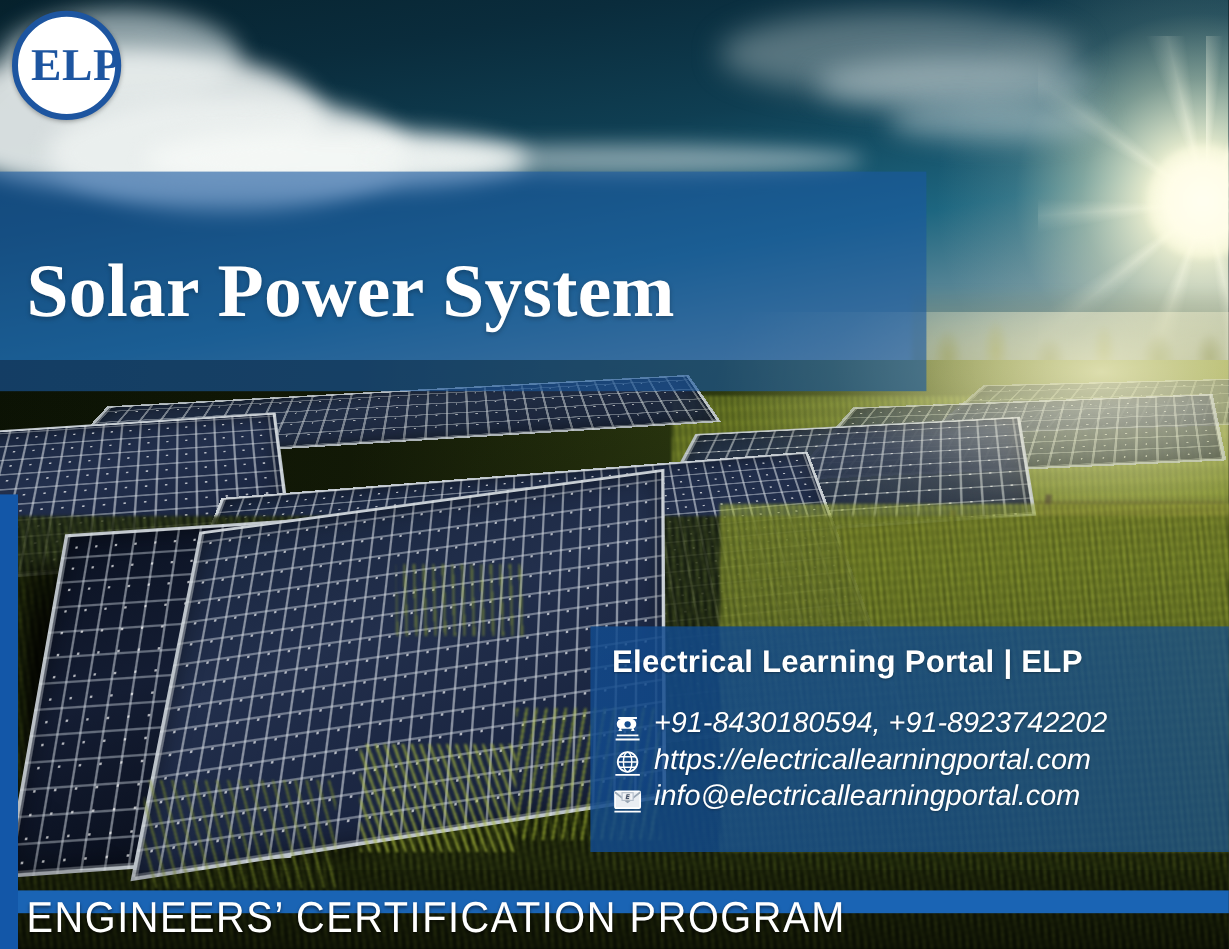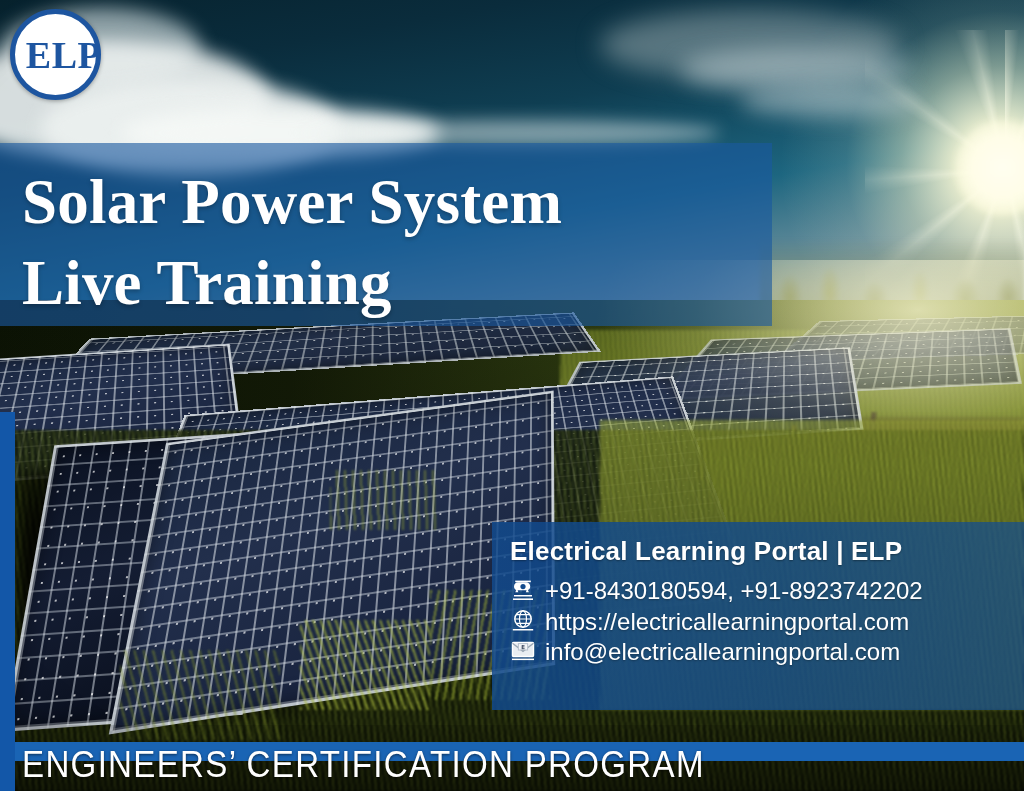--- a/index.html
+++ b/index.html
@@ -245,28 +245,29 @@
   
   .contact{
     position:absolute;left:492px;top:522px;width:532px;height:188px;
     background:linear-gradient(100deg, rgba(18,74,140,.86) 0%, rgba(17,74,140,.80) 55%, rgba(20,78,144,.70) 100%);
     z-index:6;
     padding:14px 0 0 18px;
     color:#ffffff;
   }
   .contact-title{
     font-size:26px;font-weight:bold;letter-spacing:.2px;
-    white-space:nowrap;margin-bottom:9px;
+    white-space:nowrap;margin-bottom:21px;
     text-shadow:0 1px 2px rgba(0,0,0,.35);
   }
   .contact-row{
-    display:flex;align-items:flex-start;gap:9px;
+    display:flex;align-items:flex-end;gap:9px;
     font-size:24px;line-height:1.28;
     white-space:nowrap;
     text-shadow:0 1px 2px rgba(0,0,0,.3);
+    font-style:italic;
   }
   .contact-row .ci{
     width:26px;height:26px;flex:0 0 26px;
     display:flex;align-items:flex-end;justify-content:center;
   }
   .contact-row .ci svg{display:block;}
 
   
   .bottom-blue{
     position:absolute;left:0;top:742px;width:1024px;height:19px;
@@ -336,21 +337,20 @@
     <div class="grasstuft t3"></div>
     <div class="vignette"></div>
   </div>
 
   <div class="logo">
     <span class="logo-text">ELP</span>
   </div>
 
   <div class="title-band">
     <div class="title-line">Solar Power System</div>
-    <div class="title-line second">Live Training</div>
   </div>
 
   <div class="left-rail"></div>
 
   <div class="contact">
     <div class="contact-title">Electrical Learning Portal  |  ELP</div>
 
     <div class="contact-row">
       <span class="ci">
         <svg width="26" height="26" viewBox="0 0 26 26" aria-hidden="true">

